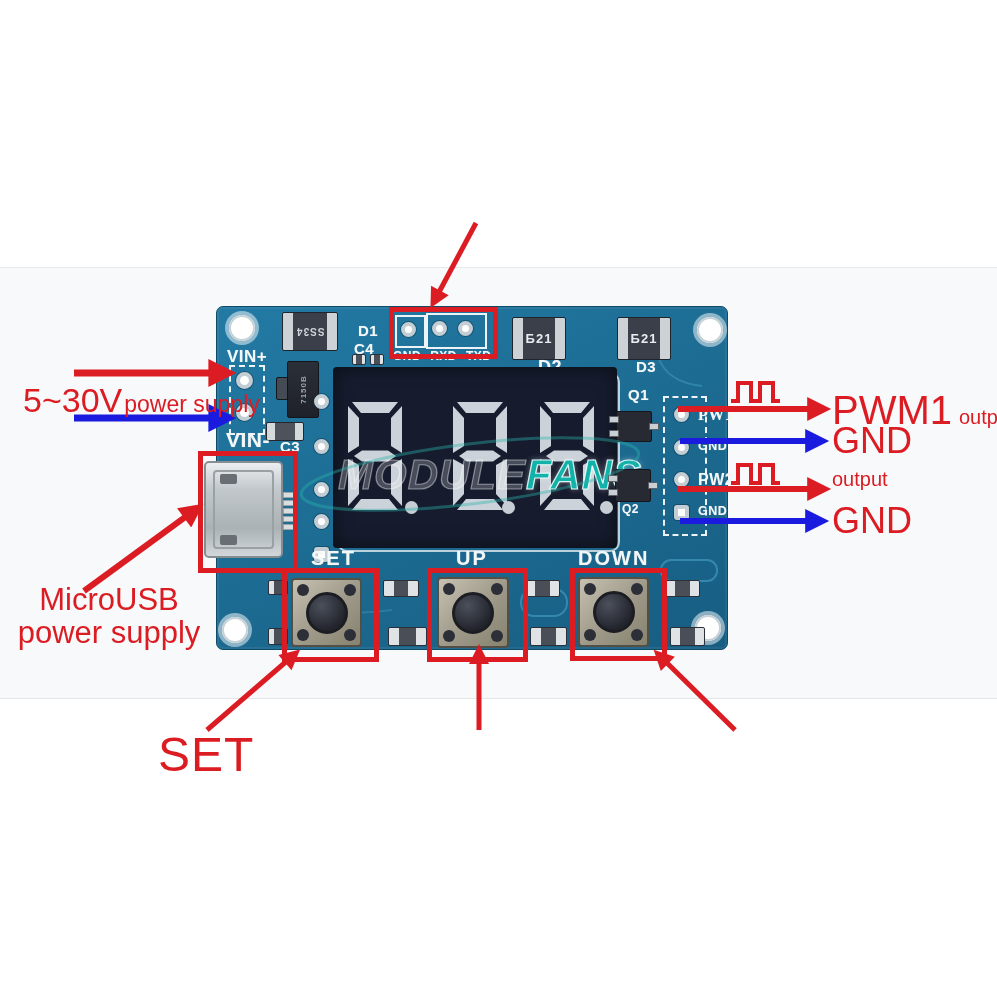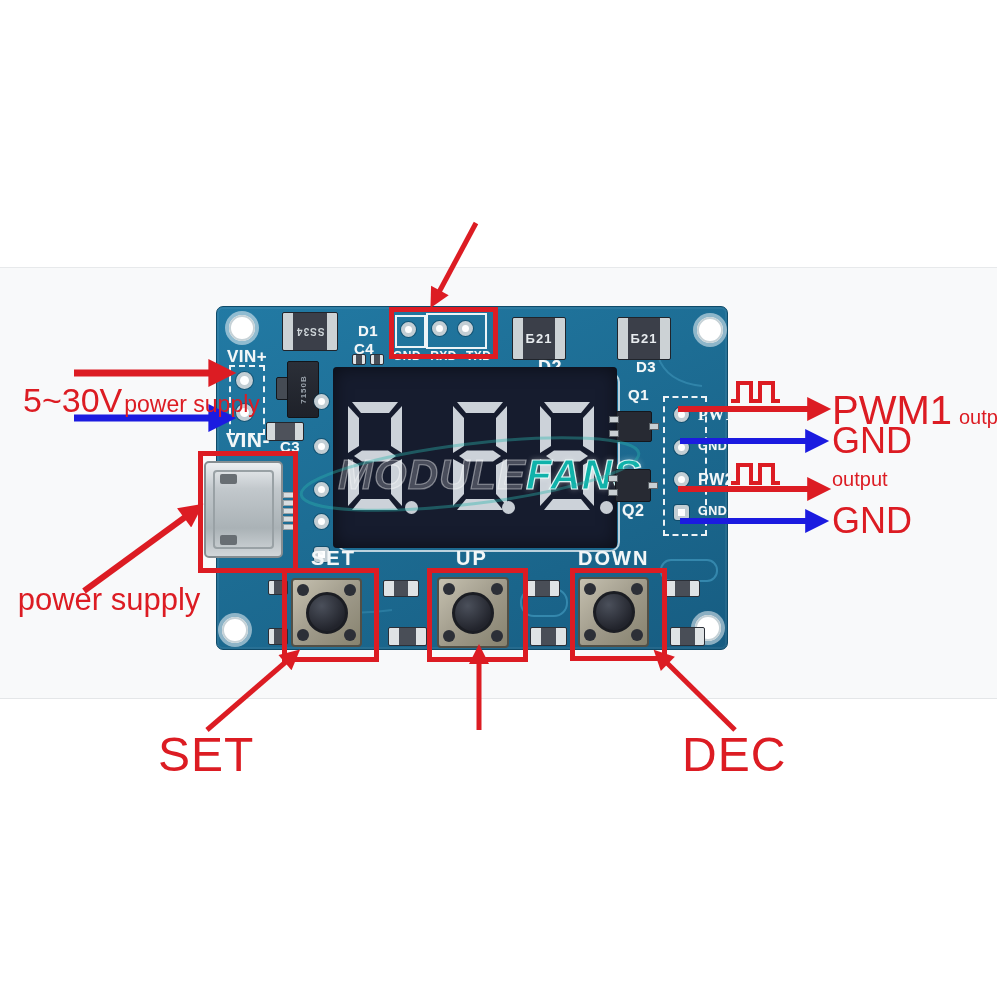--- a/index.html
+++ b/index.html
@@ -193,21 +193,21 @@
   <div class="abs sot" style="left:616px;top:411px;width:34px;height:29px;">
     <span class="leg" style="left:-8px;top:4px;"></span>
       <span class="leg" style="left:-8px;top:18px;"></span>
       <span class="leg" style="right:-8px;top:11px;"></span>
   </div>
   <div class="abs sot" style="left:615px;top:469px;width:34px;height:31px;">
     <span class="leg" style="left:-8px;top:5px;"></span>
       <span class="leg" style="left:-8px;top:19px;"></span>
       <span class="leg" style="right:-8px;top:12px;"></span>
   </div>
-  <div class="abs silk" style="left:622px;top:502px;font-size:16px;">Q2</div>
+  <div class="abs silk" style="left:622px;top:502px;font-size:12px;">Q2</div>
 
   <div class="abs wbox dash" style="left:663px;top:396px;width:40px;height:136px;"></div>
   <div class="abs pad sm" style="left:674px;top:407px;"></div>
   <div class="abs pad sm" style="left:674px;top:440px;"></div>
   <div class="abs pad sm" style="left:674px;top:472px;"></div>
   <div class="abs pad sm sq" style="left:674px;top:505px;"></div>
   <div class="abs silk" style="left:698px;top:406px;font-size:16px;font-family:Liberation Serif, serif;">PW1</div>
   <div class="abs silk" style="left:698px;top:439px;font-size:12.5px;">GND</div>
   <div class="abs silk" style="left:698px;top:471px;font-size:16px;">PW2</div>
   <div class="abs silk" style="left:698px;top:504px;font-size:12.5px;">GND</div>
@@ -288,29 +288,29 @@
     <line x1="735" y1="730" x2="665" y2="661" stroke="#dc1c23" stroke-width="5" marker-end="url(#ar)"></line>
   </svg>
 
 
   <div class="abs anno red pwr">
     <span class="big">5~30V</span>
     <span class="small">power supply</span>
   </div>
 
   <div class="abs anno red usb-label">
+    <div>MicroUSB</div>
     <div>power supply</div>
   </div>
 
   <div class="abs anno red pwm-line" style="left:832px;top:388px;">
     <span class="pwm-big">PWM1</span>
     <span class="pwm-small">output</span>
   </div>
   <div class="abs anno red pwm-big" style="left:832px;top:420px;font-size:36px;">GND</div>
   <div class="abs anno red pwm-line" style="left:832px;top:468px;">
     <span class="pwm-small">output</span>
   </div>
   <div class="abs anno red pwm-big" style="left:832px;top:500px;font-size:36px;">GND</div>
 
   <div class="abs anno red big-btn-label" style="left:158px;top:727px;">SET</div>
-  <div class="abs anno red big-btn-label" style="left:682px;top:727px;">DEC</div>
 
 </div>
 
 </body></html>

